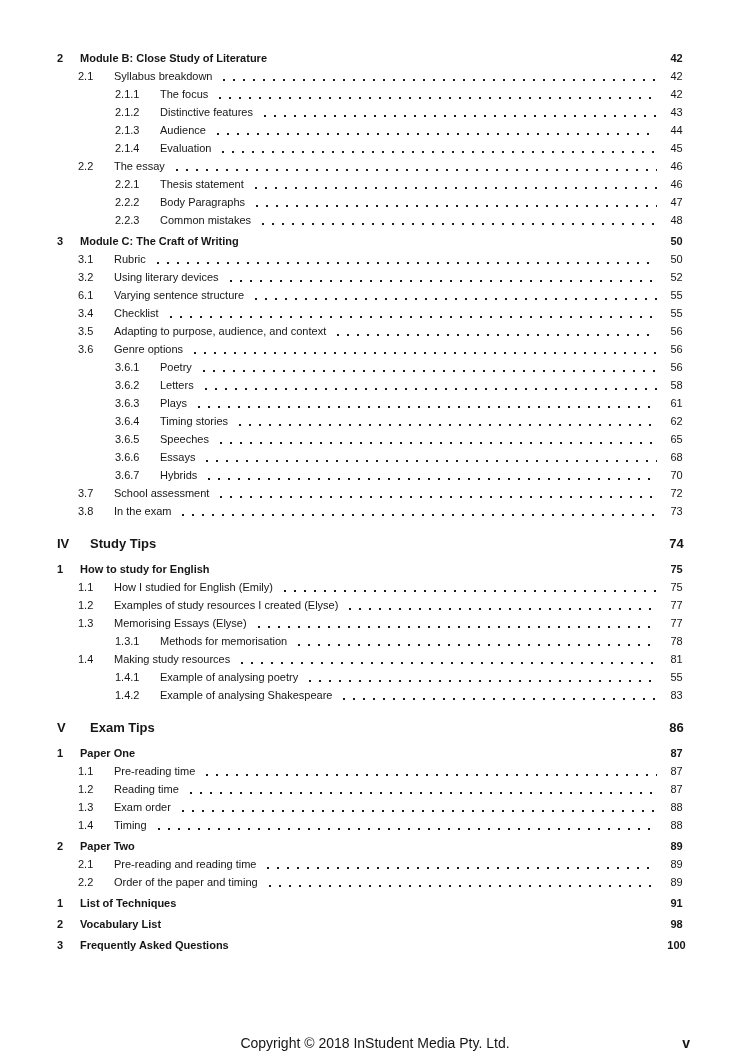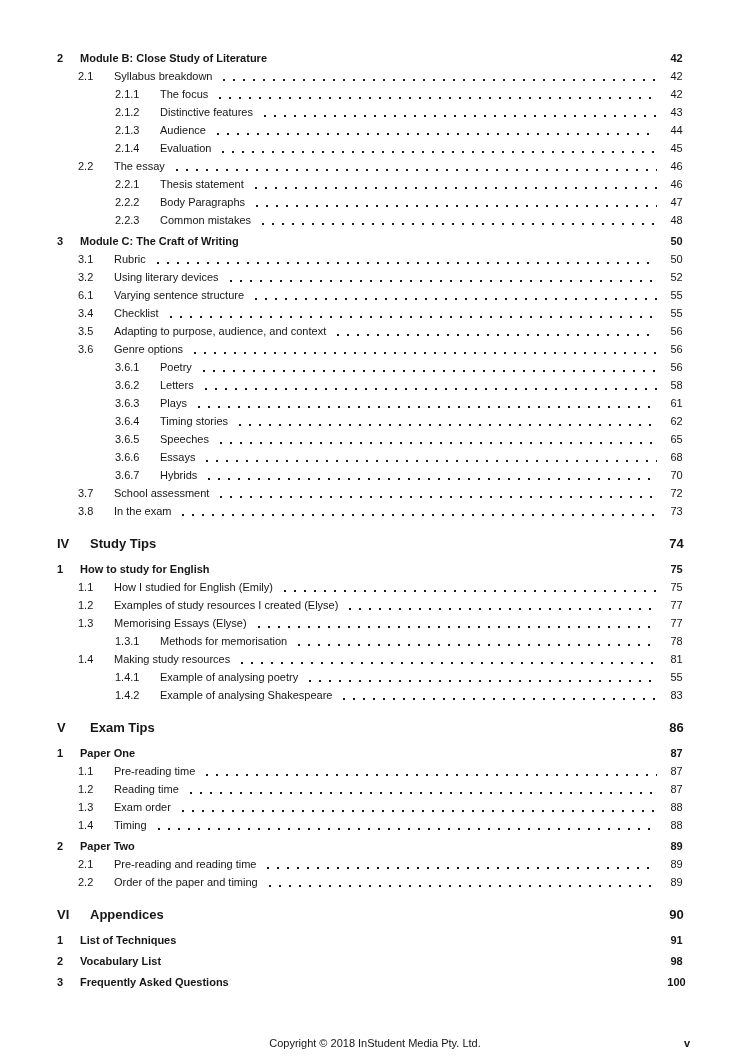--- a/index.html
+++ b/index.html
@@ -55,21 +55,21 @@
 
   .level-subsection { margin-left: 58px; }
   .level-subsection .num { width: 45px; }
 
   .footer {
     position: absolute;
     left: 0;
     right: 0;
     top: 1036px;
     height: 16px;
-    font-size: 11px;
+    font-size: 14px;
     line-height: 15px;
   }
   .footer .copyright {
     text-align: center;
     width: 100%;
   }
   .footer .page-label {
     position: absolute;
     right: 60px;
     top: 0;
@@ -337,26 +337,20 @@
       <span class="title">Pre-reading and reading time</span>
       <span class="leader"></span>
       <span class="page">89</span>
     </div>
     <div class="row level-section">
       <span class="num">2.2</span>
       <span class="title">Order of the paper and timing</span>
       <span class="leader"></span>
       <span class="page">89</span>
     </div>
-    <div class="row level-part">
-      <span class="num">VI</span>
-      <span class="title">Appendices</span>
-      <span class="spacer"></span>
-      <span class="page">90</span>
-    </div>
     <div class="row level-chapter">
       <span class="num">1</span>
       <span class="title">List of Techniques</span>
       <span class="spacer"></span>
       <span class="page">91</span>
     </div>
     <div class="row level-chapter">
       <span class="num">2</span>
       <span class="title">Vocabulary List</span>
       <span class="spacer"></span>

